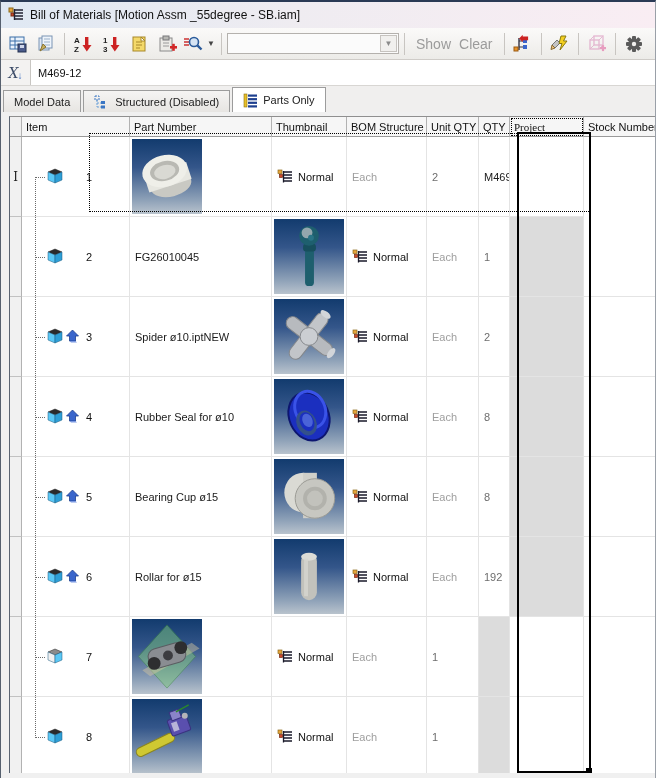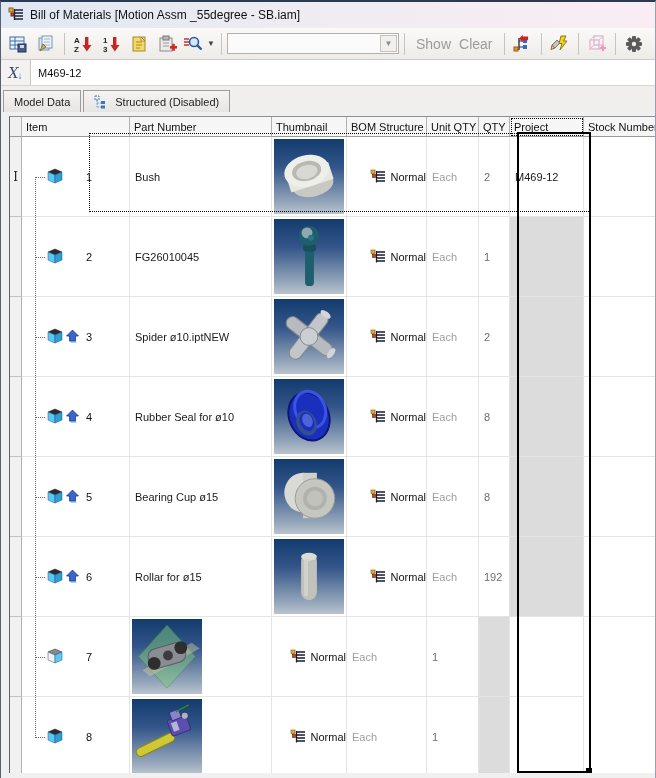--- a/index.html
+++ b/index.html
@@ -45,32 +45,32 @@
   .tab.active { height:25px; background:#fff; position:relative; z-index:2; }
 
   
   .tablearea { position:absolute; left:0; top:110px; width:656px; height:668px; background:#f0f0f0; }
   .grid { position:absolute; left:8px; top:4px; width:648px; background:#fff; border-left:1px solid #5a6472; border-top:1px solid #8f8f8f; }
   .hdr, .row { display:grid; grid-template-columns:12px 108px 142px 75px 80px 52px 31px 74px 74px; }
   .hdr { height:20px; background:#f6f6f6; }
   .hdr .hcell { border-right:1px solid #b2b2b2; border-bottom:1px solid #9a9a9a; display:flex; align-items:center; padding-left:4px;
                 font-size:11px; color:#111; white-space:nowrap; overflow:hidden; }
   .hdr .hcell.corner { background:#f0f0f0; border-right:1px solid #b2b2b2; }
-  .hdr .hcell.sel-col { outline:1px dotted #000; outline-offset:-2px; }
+  .hdr .hcell.sel-col { outline:1px dotted #000; outline-offset:-2px;font-family:Liberation Serif, serif; }
   .row { height:80px; }
   .cell { border-right:1px solid #e4e4e4; border-bottom:1px solid #e4e4e4; position:relative; display:flex; align-items:center;
           padding-left:5px; overflow:hidden; white-space:nowrap; }
   .cell.rowhead { background:#f1f1f1; border-right:1px solid #b2b2b2; border-bottom:1px solid #c2c2c2; padding:0;
                   justify-content:center; font-family:"DejaVu Serif",serif; font-size:12px; color:#222; }
   .cell.itemcell { padding:0; }
   .cell.thumbcell { padding:2px; }
   .thumb { width:70px; height:75px; background:linear-gradient(180deg,#123b6e 0%,#34568a 38%,#8fa2b8 82%,#b9c3cd 100%); }
   .cell.unitcell { color:#9e9e9e; }
   .cell.qtycell { color:#6e6e6e; }
-  .cell.bomcell { gap:5px; color:#111;justify-content:flex-end; }
+  .cell.bomcell { gap:5px; color:#111; }
   .cell.projcell.sel { background:#dcdcdc; }
   
   .tree { position:absolute; left:0; top:0; width:100%; height:100%; }
   .vline { position:absolute; left:13px; top:0; bottom:0; border-left:1px dotted #6a6a6a; }
   .row:first-of-type .vline { top:40px; }
   .row:last-of-type .vline { bottom:40px; }
   .hline { position:absolute; left:13px; top:40px; width:10px; border-top:1px dotted #6a6a6a; }
   .nodeicons { position:absolute; left:24px; top:31px; display:flex; gap:2px; align-items:center; }
   .itemnum { position:absolute; left:64px; top:34px; color:#111; }
   
@@ -222,20 +222,32 @@
       <span>
         <svg width="16" height="14" viewBox="0 0 16 14">
           <rect x="1" y="1" width="4" height="4" fill="none" stroke="#3a76c4" stroke-dasharray="2 1"></rect>
           <path d="M3 5v7 M3 8h4 M3 12h4" stroke="#6aa0d8" stroke-dasharray="2 1" fill="none"></path>
           <rect x="7" y="6" width="4" height="3" fill="#3a76c4"></rect>
           <rect x="7" y="10.5" width="4" height="3" fill="#3a76c4"></rect>
         </svg>
       </span>
       <span>Structured (Disabled)</span>
     </div>
+    <div class="tab active">
+      <span>
+        <svg width="15" height="15" viewBox="0 0 15 15">
+          <rect x="1" y="1" width="3" height="13" fill="#e8c02a" stroke="#8a7010" stroke-width="0.6"></rect>
+          <rect x="5" y="1.5" width="9" height="2.2" fill="#1d3f8f"></rect>
+          <rect x="5" y="5.1" width="9" height="2.2" fill="#1d3f8f"></rect>
+          <rect x="5" y="8.7" width="9" height="2.2" fill="#1d3f8f"></rect>
+          <rect x="5" y="12.3" width="9" height="2.2" fill="#1d3f8f"></rect>
+        </svg>
+      </span>
+      <span>Parts Only</span>
+    </div>
   </div>
 
   <div class="tablearea">
     <div class="grid">
       <div class="hdr">
         <div class="hcell corner"></div>
         <div class="hcell">Item</div>
         <div class="hcell">Part Number</div>
         <div class="hcell">Thumbnail</div>
         <div class="hcell">BOM Structure</div>
@@ -258,21 +270,20 @@
                     <svg width="17" height="16" viewBox="0 0 17 16" style="overflow:visible">
      <polygon points="2,4 9,1 16,4 9,7" fill="#2b2b2b" stroke="#222" stroke-width="0.5"></polygon>
      <polygon points="2,4 9,7 9,15 2,12" fill="#5bc8f5" stroke="#1a5a80" stroke-width="0.5"></polygon>
      <polygon points="9,7 16,4 16,12 9,15" fill="#2e9fd6" stroke="#1a5a80" stroke-width="0.5"></polygon>
    </svg>
                   </span>
                 </span>
         <span class="itemnum">1</span>
       </div>
     </div>
-    <div class="cell partcell">Bush</div>
     <div class="cell thumbcell">
               <div class="thumb">
                 <svg width="70" height="75" viewBox="0 0 70 76">
                   <g transform="rotate(-14 35 38)">
       <ellipse cx="37" cy="47" rx="21" ry="12" fill="#c9c9c3"></ellipse>
       <rect x="13" y="30" width="45" height="18" fill="#e7e7e1" transform="rotate(-4 35 38)"></rect>
       <ellipse cx="34" cy="32" rx="23" ry="16" fill="#efefe9"></ellipse>
       <ellipse cx="34" cy="32" rx="15" ry="10" fill="#b9b9b3"></ellipse>
       <ellipse cx="34" cy="33" rx="11" ry="7" fill="#d9d9d3"></ellipse>
                   </g>

